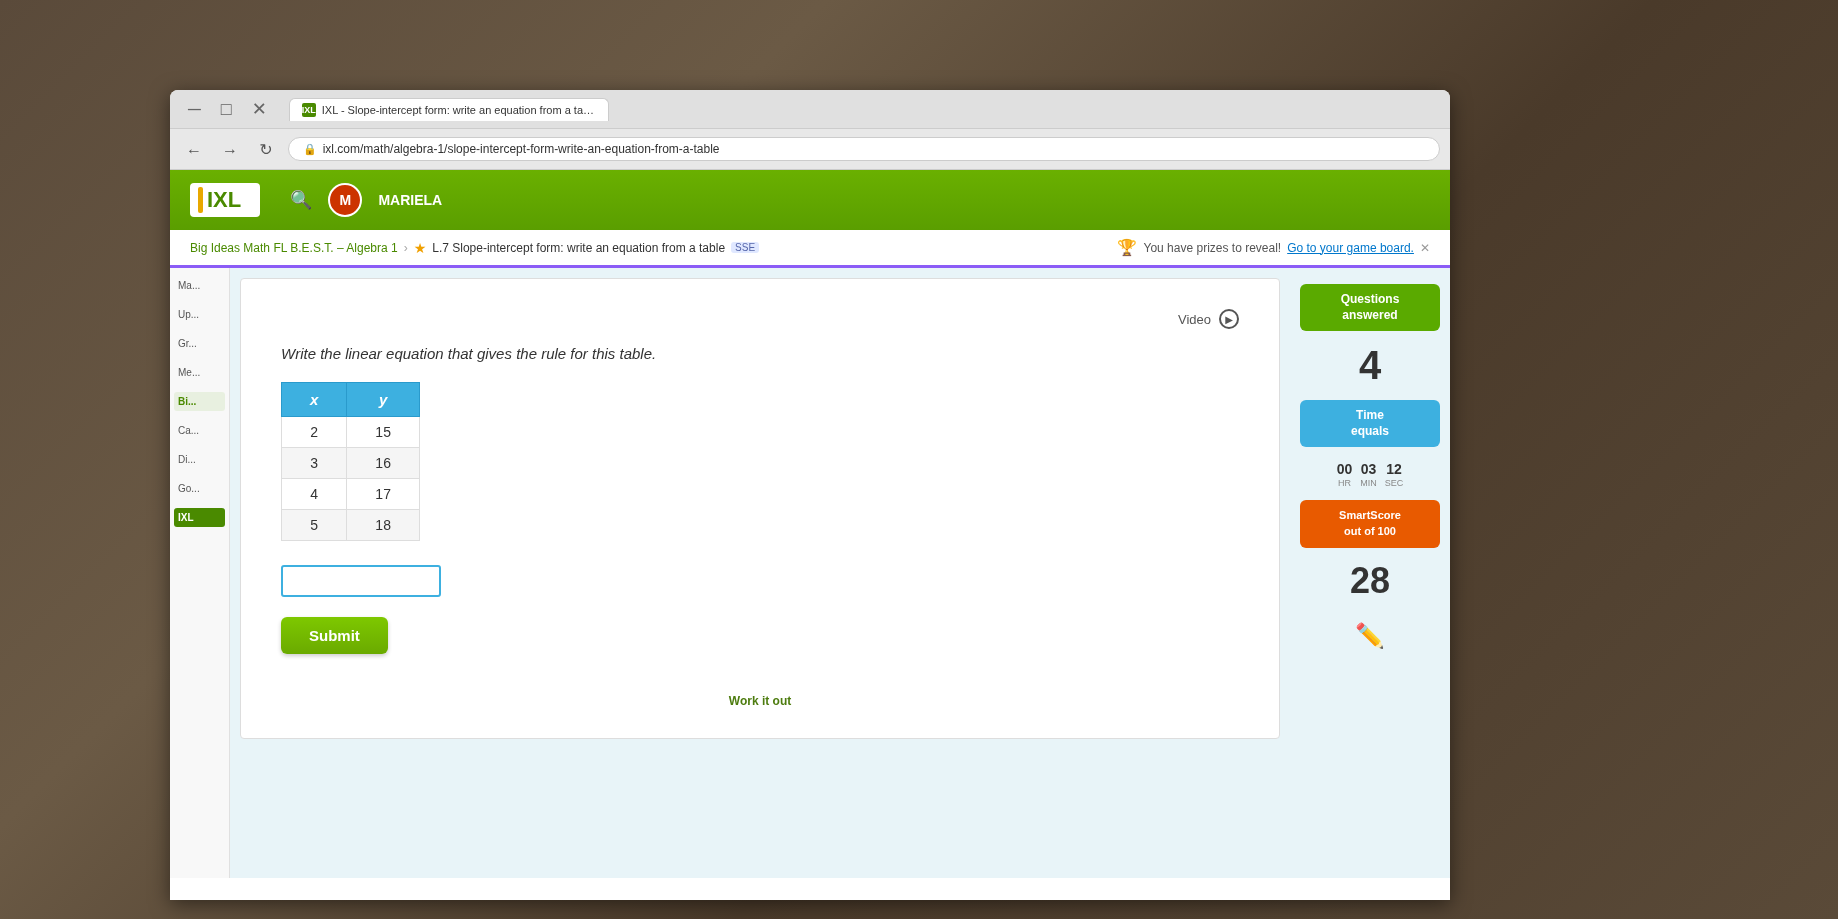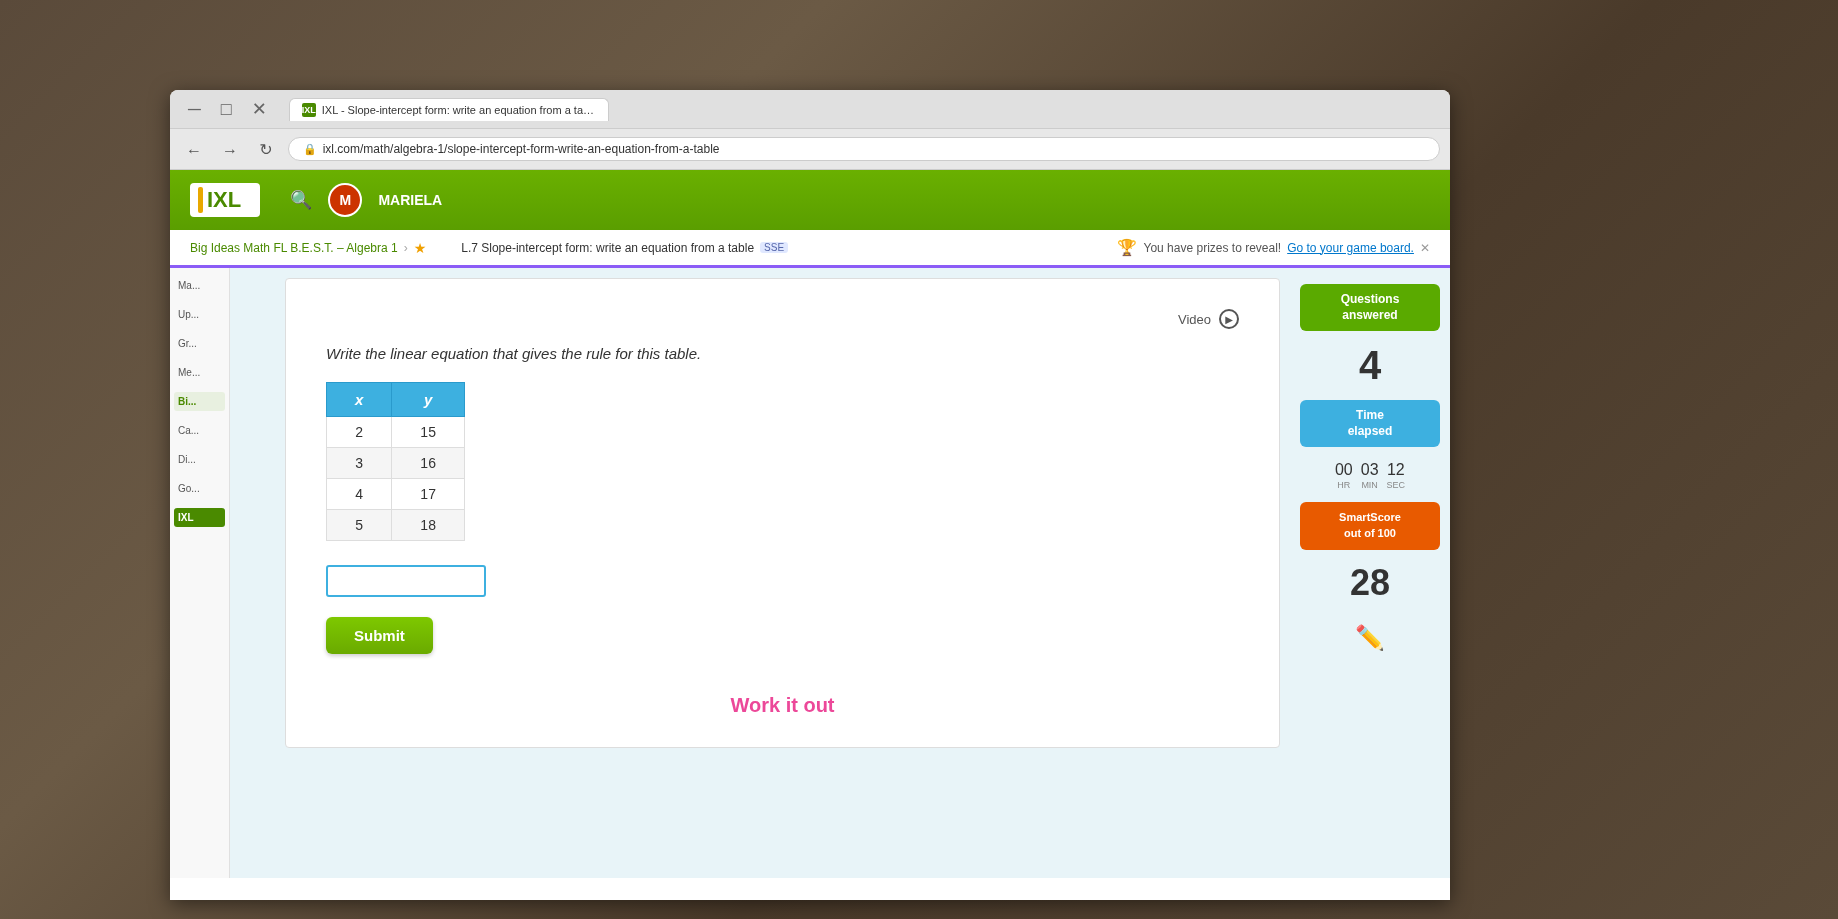--- a/index.html
+++ b/index.html
@@ -210,21 +210,21 @@
       font-size: 12px;
       color: #555;
       display: flex;
       align-items: center;
       gap: 6px;
       border-bottom: 3px solid #8b5cf6;
     }
     .breadcrumb-link { color: #4a8a00; cursor: pointer; }
     .breadcrumb-sep { color: #aaa; }
     .breadcrumb-star { color: #f0a000; font-size: 14px; }
-    .breadcrumb-current { color: #333; font-weight: 500; margin-left: 29px; }
+    .breadcrumb-current { color: #333; font-weight: 500; }
     .breadcrumb-tag {
       background: #e0e8ff;
       color: #5566aa;
       border-radius: 3px;
       padding: 0 4px;
       font-size: 10px;
     }
     .prize-icon { color: #c8a000; font-size: 16px; }
     .prize-link { color: #0077cc; cursor: pointer; text-decoration: underline; }
     .prize-close { cursor: pointer; color: #999; margin-left: auto; }
@@ -304,22 +304,22 @@
       cursor: pointer;
       box-shadow: 0 2px 4px rgba(0,0,0,0.2);
     }
 
     
     .work-it-out {
       margin-top: 40px;
       text-align: center;
     }
     .work-it-out-title {
-      color: #ec4899;
-      font-size: 20px;
+      color: #4d7c0f;
+      font-size: 12px;
       font-weight: 600;
     }
     .work-it-out-sub {
       color: #666;
       font-size: 13px;
     }
     .video-play-icon {
       width: 20px; height: 20px;
       border-radius: 50%;
       border: 2px solid #555;
@@ -377,21 +377,21 @@
 
     .timer-display {
       display: flex;
       gap: 8px;
       font-size: 11px;
       color: #555;
       text-align: center;
       margin-top: 2px;
     }
     .timer-unit { display: flex; flex-direction: column; align-items: center; gap: 1px; }
-    .timer-value { font-size: 16px; font-weight: normal; color: #333; }
+    .timer-value { font-size: 14px; font-weight: bold; color: #333; }
     .timer-label { font-size: 9px; color: #888; text-transform: uppercase; }
 
     .smart-score-box {
       background: #e85a00;
       color: white;
       border-radius: 6px;
       padding: 8px 12px;
       font-size: 12px;
       font-weight: 600;
       text-align: center;
@@ -408,21 +408,20 @@
     .pencil-icon {
       color: #4488cc;
       font-size: 24px;
       margin-top: 8px;
     }
 
     
     .question-area-wrapper {
       position: relative;
       flex: 1;
-      padding-left: 45px;
     }
 
     
     .left-sidebar-peek {
       width: 60px;
       background: #f8f8f8;
       border-right: 1px solid #e0e0e0;
       padding: 8px 4px;
       display: flex;
       flex-direction: column;
@@ -589,21 +588,21 @@
 
         <button class="questions-answered-btn">
           <span style="white-space:pre-line;">Questions
 answered</span>
         </button>
 
         <div class="score-number">4</div>
 
         <button class="time-elapsed-btn">
           <span style="white-space:pre-line;">Time
-elapsed</span>
+equals</span>
         </button>
 
         <div class="timer-display">
           <div class="timer-unit">
             <span class="timer-value">00</span>
             <span class="timer-label">HR</span>
           </div>
           <div class="timer-unit">
             <span class="timer-value">03</span>
             <span class="timer-label">MIN</span>

